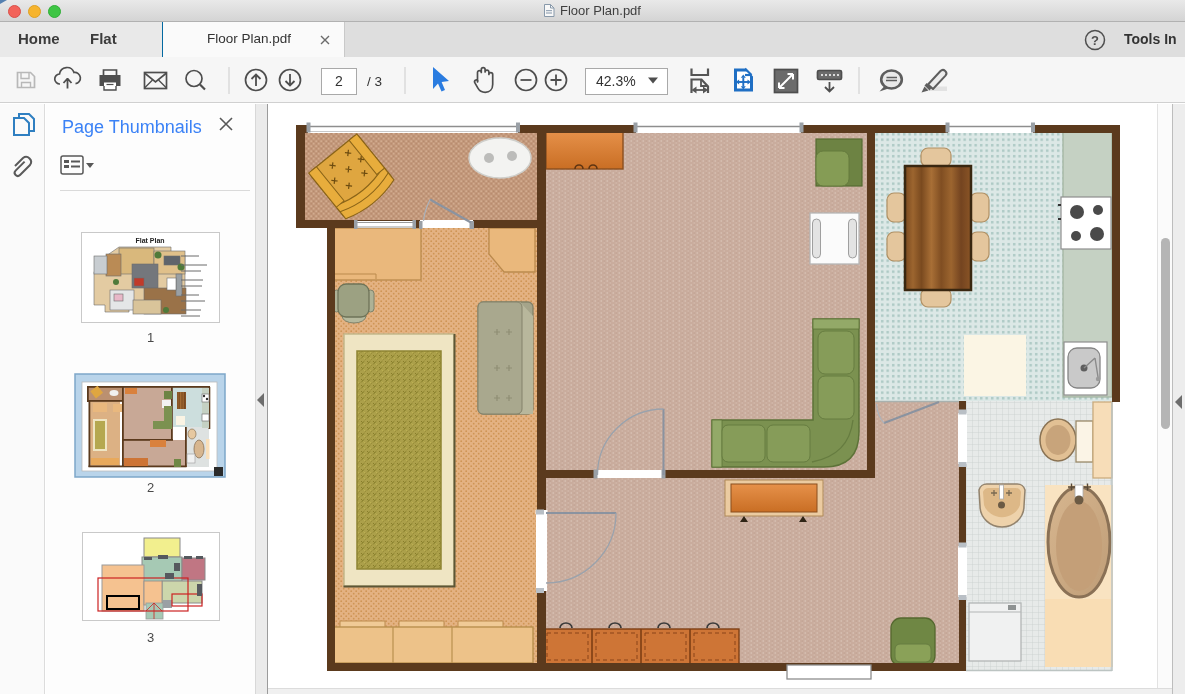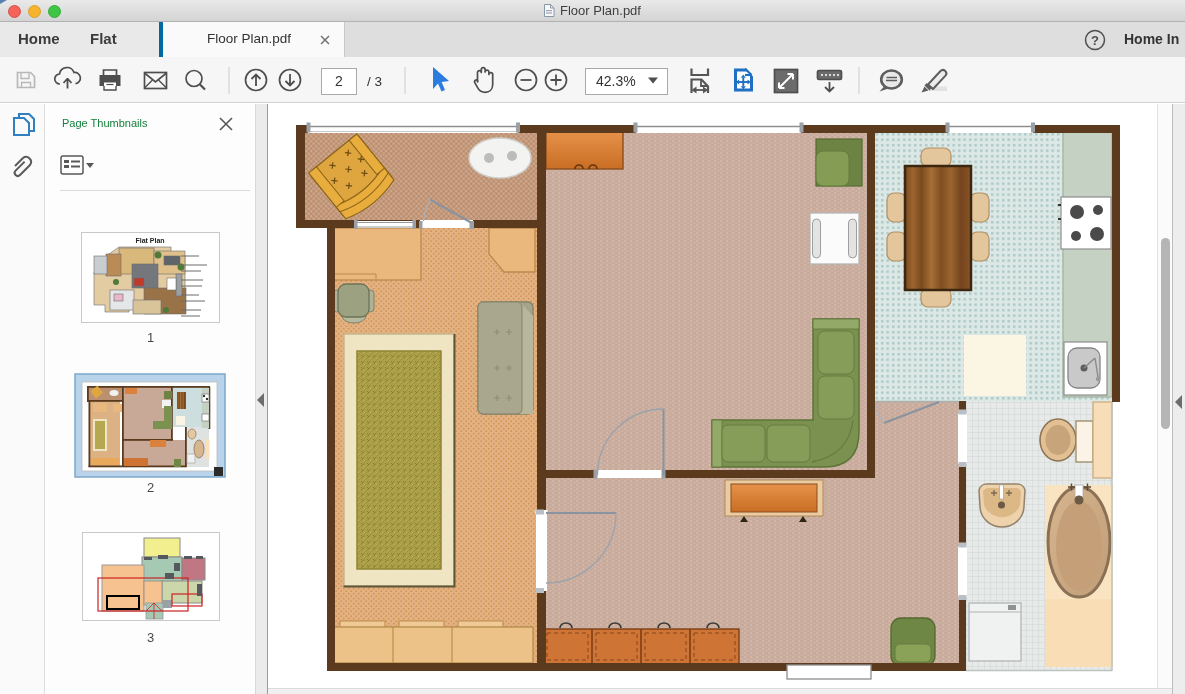--- a/index.html
+++ b/index.html
@@ -11,37 +11,37 @@
   
   #titlebar { left:0; top:0; width:1185px; height:22px;
     background:linear-gradient(#e9e9e9,#d4d4d4); border-bottom:1px solid #b1b1b1; }
   .light { position:absolute; top:5px; width:13px; height:13px; border-radius:50%; }
   #title { position:absolute; top:3px; left:0; width:100%; text-align:center;
     font-size:13px; color:#3f3f3f; }
 
   
   #tabbar { left:0; top:22px; width:1185px; height:35px; background:#dedede; }
   #tabbar-left { position:absolute; left:0; top:0; width:163px; height:35px;
-    background:#e9e9e9; border-right:4px solid #0369a1; }
+    background:#e9e9e9; border-right:1px solid #0369a1; }
   #tab-active { position:absolute; left:163px; top:0; width:182px; height:35px;
     background:#fafafa; border-right:1px solid #c9c9c9; }
   .tabtxt { position:absolute; top:8px; font-size:15px; font-weight:bold; color:#3c3c3c; }
   #signin { position:absolute; top:9px; left:1124px; font-size:14px; font-weight:bold; color:#333; }
 
   
   #toolbar { left:0; top:57px; width:1185px; height:46px; background:#f6f6f6;
     border-bottom:1px solid #d0d0d0; }
 
   
   #iconstrip { left:0; top:104px; width:45px; height:590px; background:#fafafa;
     border-right:1px solid #dcdcdc; }
   #sidepanel { left:46px; top:104px; width:209px; height:590px; background:#fdfdfd; }
   #splitter { left:255px; top:104px; width:13px; height:590px; background:#ebebeb;
     border-left:1px solid #d8d8d8; border-right:1px solid #9b9b9b; }
-  #phead { position:absolute; left:16px; top:13px; font-size:11px; color:#15803d; }
+  #phead { position:absolute; left:16px; top:13px; font-size:18px; color:#3b82f6; }
 
   
   #docpane { left:268px; top:104px; width:889px; height:584px; background:#ffffff; }
   #vscroll { left:1157px; top:104px; width:15px; height:584px; background:#fbfbfb;
     border-left:1px solid #e2e2e2; }
   #vthumb { position:absolute; left:3px; top:134px; width:9px; height:191px;
     background:#b5b5b5; border-radius:5px; }
   #rightstrip { left:1172px; top:104px; width:13px; height:590px; background:#ededed;
     border-left:1px solid #bdbdbd; }
   #hscroll { left:268px; top:688px; width:904px; height:6px; background:#f0f0f0;
@@ -76,21 +76,21 @@
     <div id="tab-active">
       <div style="position:absolute;left:0;top:9px;width:172px;text-align:center;font-size:13.5px;color:#333">Floor Plan.pdf</div>
       <svg width="10" height="10" style="position:absolute;left:157px;top:13px">
         <path d="M1,1 L9,9 M9,1 L1,9" stroke="#6b6b6b" stroke-width="1.4"></path>
       </svg>
     </div>
     <svg width="22" height="22" style="position:absolute;left:1084px;top:7px">
       <circle cx="11" cy="11" r="9.5" fill="none" stroke="#4e4e4e" stroke-width="1.5"></circle>
       <text x="11" y="15.5" text-anchor="middle" font-size="13" font-weight="bold" fill="#4e4e4e" font-family="Liberation Sans">?</text>
     </svg>
-    <div id="signin">Home In</div>
+    <div id="signin">Tools In</div>
   </div>
 
   <div class="abs" id="toolbar">
     <svg id="tbsvg" width="1185" height="46" style="position:absolute;left:0;top:0">
       <g fill="none" stroke="#4e4e4e" stroke-width="1.7">
 
         <g stroke="#b8b8b8">
           <path d="M17.5,15.5 h13 l4,4 v11 h-17 z"></path>
           <path d="M21,15.5 v6 h8 v-6" stroke-width="1.4"></path>
           <path d="M21.5,30.5 v-5 h9 v5" stroke-width="1.4"></path>

